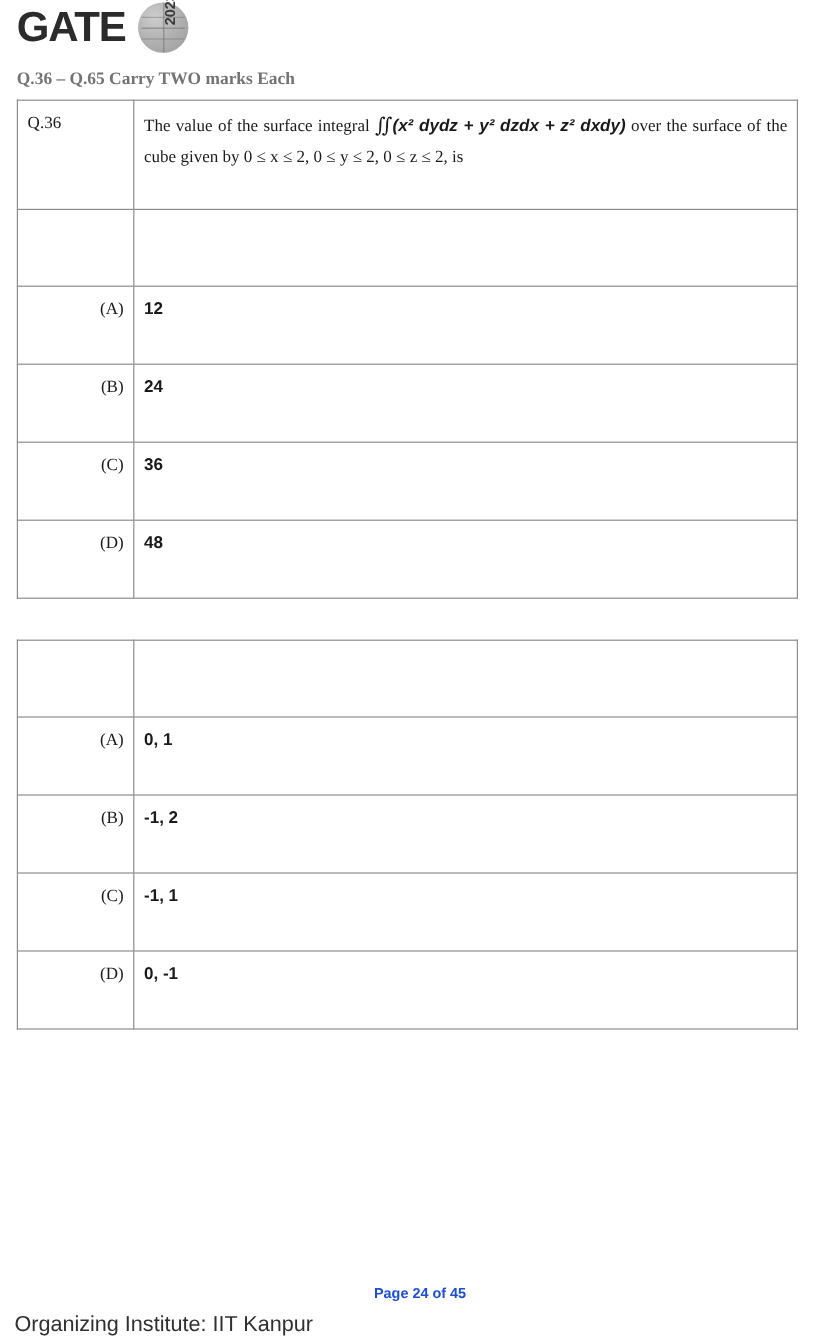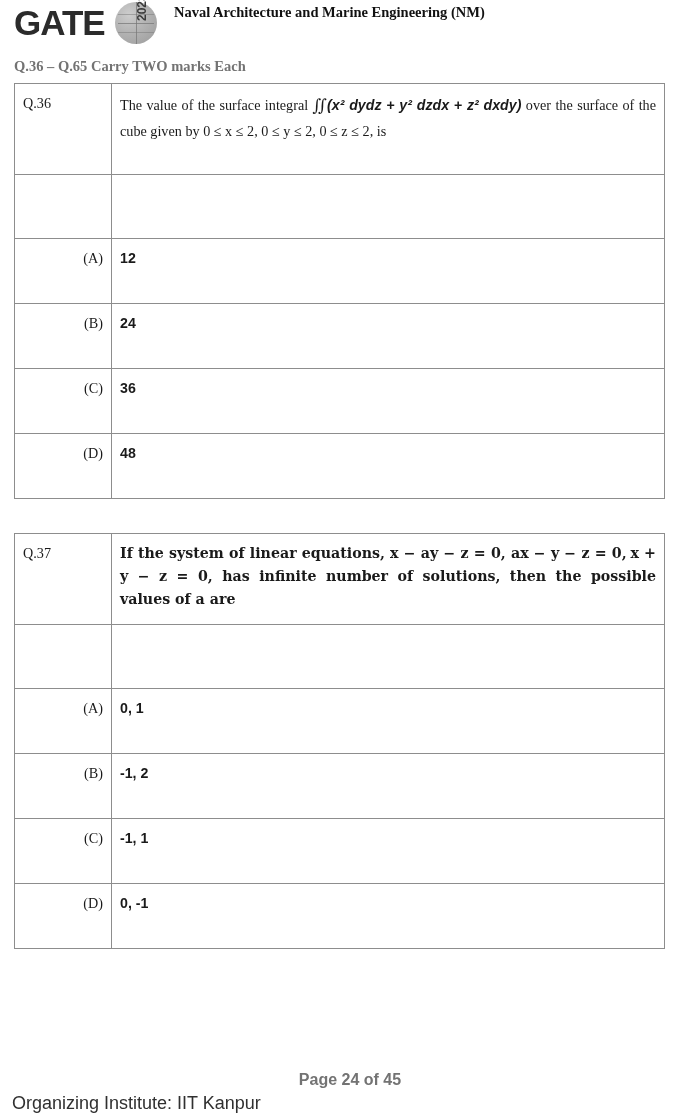--- a/index.html
+++ b/index.html
@@ -172,42 +172,41 @@
     width: 700px;
     height: 58px;
     font-family: "Liberation Sans", "DejaVu Sans", sans-serif;
   }
   .footer-pageno {
     position: absolute;
     top: 14px;
     left: 0;
     width: 700px;
     text-align: center;
-    font-size: 16px;
-    font-weight: bold;
-    color: #737373;
+    font-size: 12px;
+    font-weight: bold;
+    color: #1d4ed8;
   }
   .footer-org {
     position: absolute;
     top: 36px;
     left: 12px;
     font-size: 18px;
     color: #303030;
   }
 </style>
 </head>
 <body>
 
 <div class="page-header">
   <div class="brand-logo">
     <span class="logo-text">GATE</span>
     <span class="logo-globe"></span>
     <span class="logo-year">2023</span>
   </div>
-  <div class="paper-title">Naval Architecture and Marine Engineering (NM)</div>
 </div>
 
 <div class="section-heading">Q.36 – Q.65 Carry TWO marks Each</div>
 
 <table class="q-table">
   <tbody>
       <tr class="q-row">
     <td class="col-label q-num">Q.36</td>
     <td class="q-body">
       <span>The value of the surface integral </span><span class="iint">∬</span><span class="mth">(x² dydz  +  y² dzdx  +  z² dxdy)</span><span> over the</span>
@@ -232,27 +231,20 @@
   </tr>
   <tr class="opt-row">
     <td class="col-label opt-key">(D)</td>
     <td class="opt-val">48</td>
   </tr>
 </tbody>
   </table>
 
 <table class="q-table">
   <tbody>
-      <tr class="q-row">
-    <td class="col-label q-num">Q.37</td>
-    <td class="q-body">
-      <span class="mth-up">If    the    system    of    linear    equations,    x − ay − z = 0, ax − y − z = 0,</span>
-      <span class="mth-up">x + y − z = 0, has infinite number of solutions, then the possible values of a are</span>
-    </td>
-  </tr>
   <tr class="spacer-row">
     <td class="col-label"></td>
     <td></td>
   </tr>
   <tr class="opt-row">
     <td class="col-label opt-key">(A)</td>
     <td class="opt-val">0, 1</td>
   </tr>
   <tr class="opt-row">
     <td class="col-label opt-key">(B)</td>

